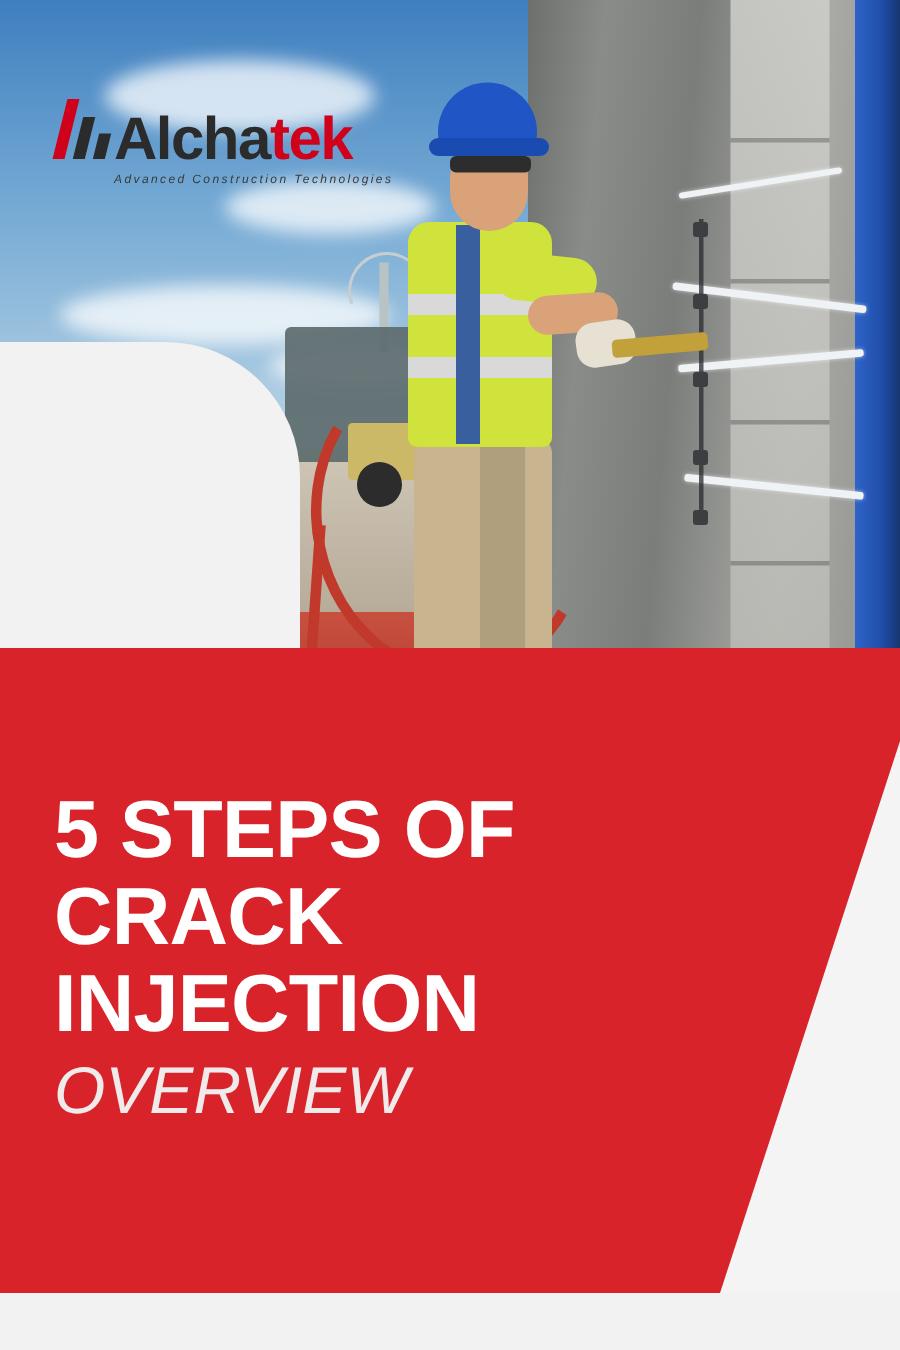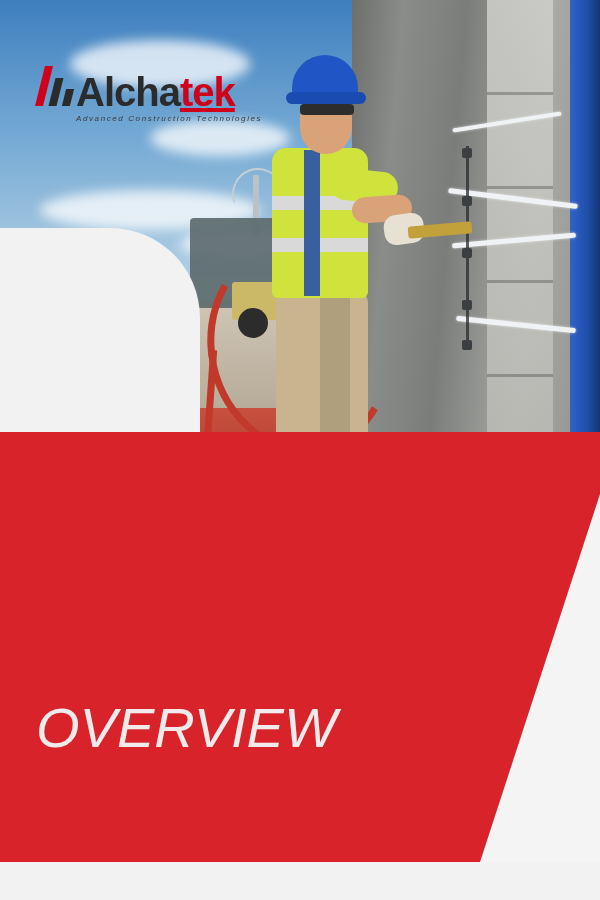--- a/index.html
+++ b/index.html
@@ -284,21 +284,21 @@
   .logo-mark .b1 { left: 0;  bottom: 0; width: 8px; height: 40px; }
   .logo-mark .b2 { left: 12px; bottom: 0; width: 8px; height: 28px; background: #2b2b2b; }
   .logo-mark .b3 { left: 24px; bottom: 0; width: 8px; height: 17px; background: #2b2b2b; }
   .logo-word {
     font-size: 40px;
     font-weight: bold;
     letter-spacing: -1px;
     color: #2b2b2b;
     line-height: 40px;
   }
-  .logo-word .accent { color: #d0021b; text-decoration: underline; }
+  .logo-word .accent { color: #d0021b; }
   .logo-tagline {
     margin-top: 2px;
     margin-left: 36px;
     font-size: 8px;
     letter-spacing: 1.6px;
     color: #3a3a3a;
     font-style: italic;
   }
 
   
@@ -329,21 +329,21 @@
     font-weight: bold;
     line-height: 58px;
     letter-spacing: -0.5px;
     text-transform: uppercase;
   }
   .subhead {
     position: absolute;
     left: 36px;
     top: 268px;
     color: #f0eaea;
-    font-size: 56px;
+    font-size: 44px;
     line-height: 56px;
     font-style: italic;
     letter-spacing: 0px;
     text-transform: uppercase;
   }
   .bottom-strip {
     position: absolute;
     left: 0;
     top: 862px;
     width: 600px;
@@ -417,17 +417,18 @@
         <div class="bar b2"></div>
         <div class="bar b3"></div>
       </div>
       <div class="logo-word"><span>Al</span><span>cha</span><span class="accent">tek</span></div>
     </div>
     <div class="logo-tagline">Advanced Construction Technologies</div>
   </div>
 
   <div class="red-panel">
     <div class="red-panel-inner"></div>
+    <div class="headline">5 Steps of Crack Injection</div>
     <div class="subhead">Overview</div>
   </div>
 
   <div class="bottom-strip"></div>
 </div>
 
 </body></html>

